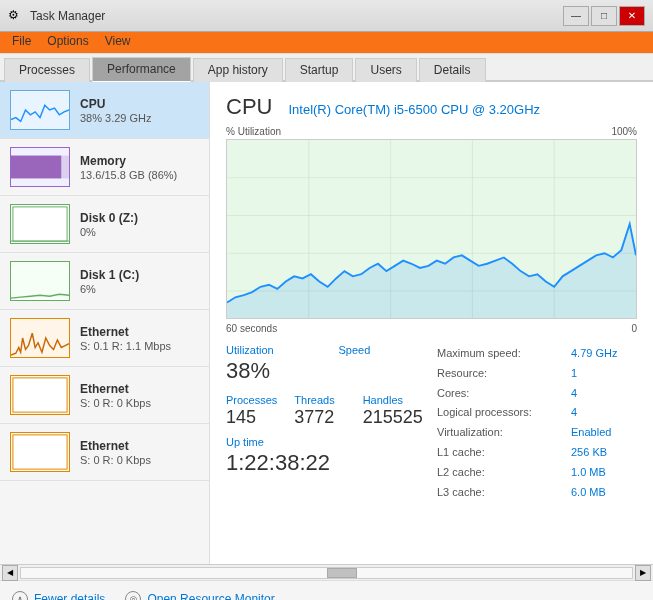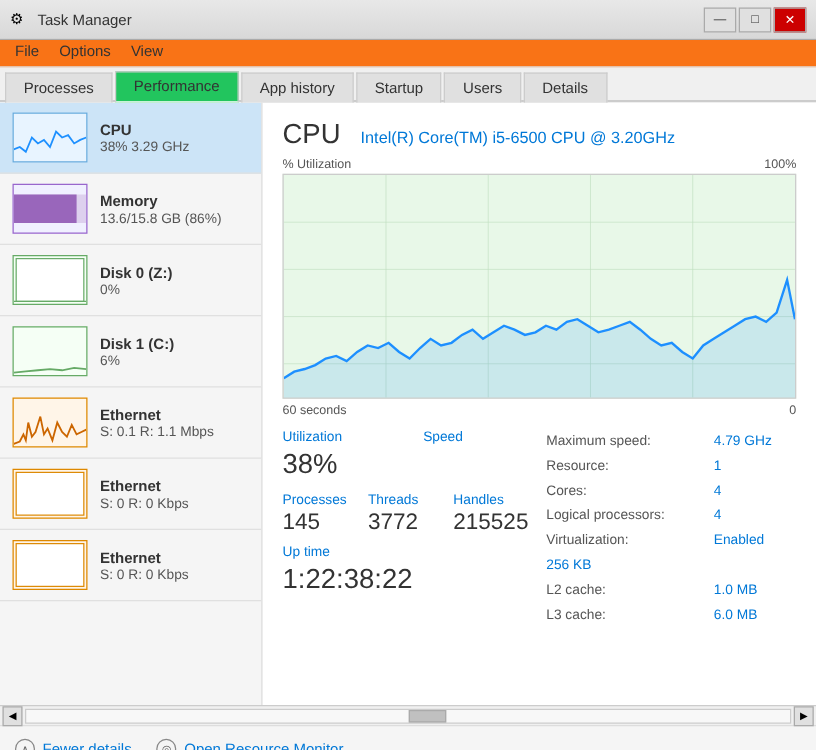--- a/index.html
+++ b/index.html
@@ -87,21 +87,21 @@
       color: #333;
       cursor: pointer;
       border: 1px solid #ccc;
       border-bottom: none;
       background: #e0e0e0;
       margin-right: 2px;
       position: relative;
       top: 2px;
     }
     .tab.active {
-      background: #22c55e;
+      background: #a3a3a3;
       border-bottom: 1px solid #fff;
       font-weight: 500;
       z-index: 1;
       margin-top: 19px;
     }
 
     
     .main {
       display: flex;
       height: calc(600px - 32px - 22px - 28px - 36px);
@@ -519,20 +519,21 @@
           </div>
           <div class="info-row">
             <span class="info-key">Logical processors:</span>
             <span class="info-val">4</span>
           </div>
           <div class="info-row">
             <span class="info-key">Virtualization:</span>
             <span class="info-val enabled">Enabled</span>
           </div>
           <div class="info-row">
+            <span class="info-key">L1 cache:</span>
             <span class="info-val">256 KB</span>
           </div>
           <div class="info-row">
             <span class="info-key">L2 cache:</span>
             <span class="info-val">1.0 MB</span>
           </div>
           <div class="info-row">
             <span class="info-key">L3 cache:</span>
             <span class="info-val">6.0 MB</span>
           </div>

